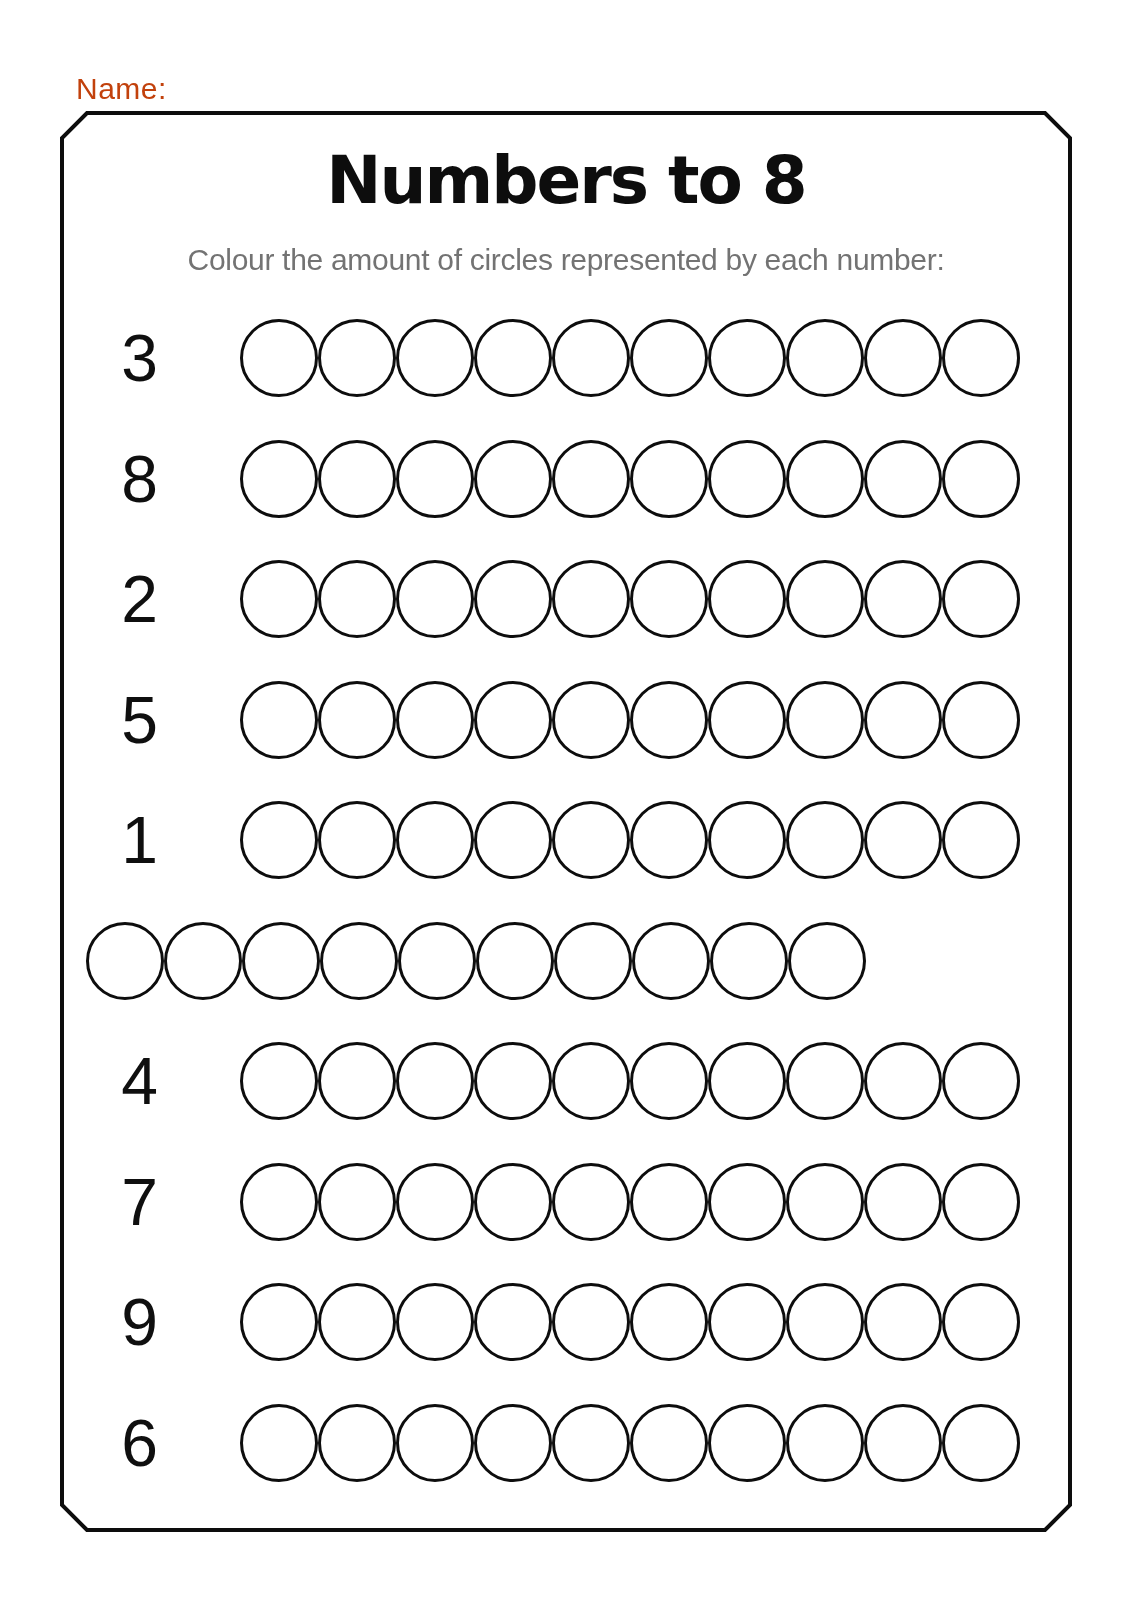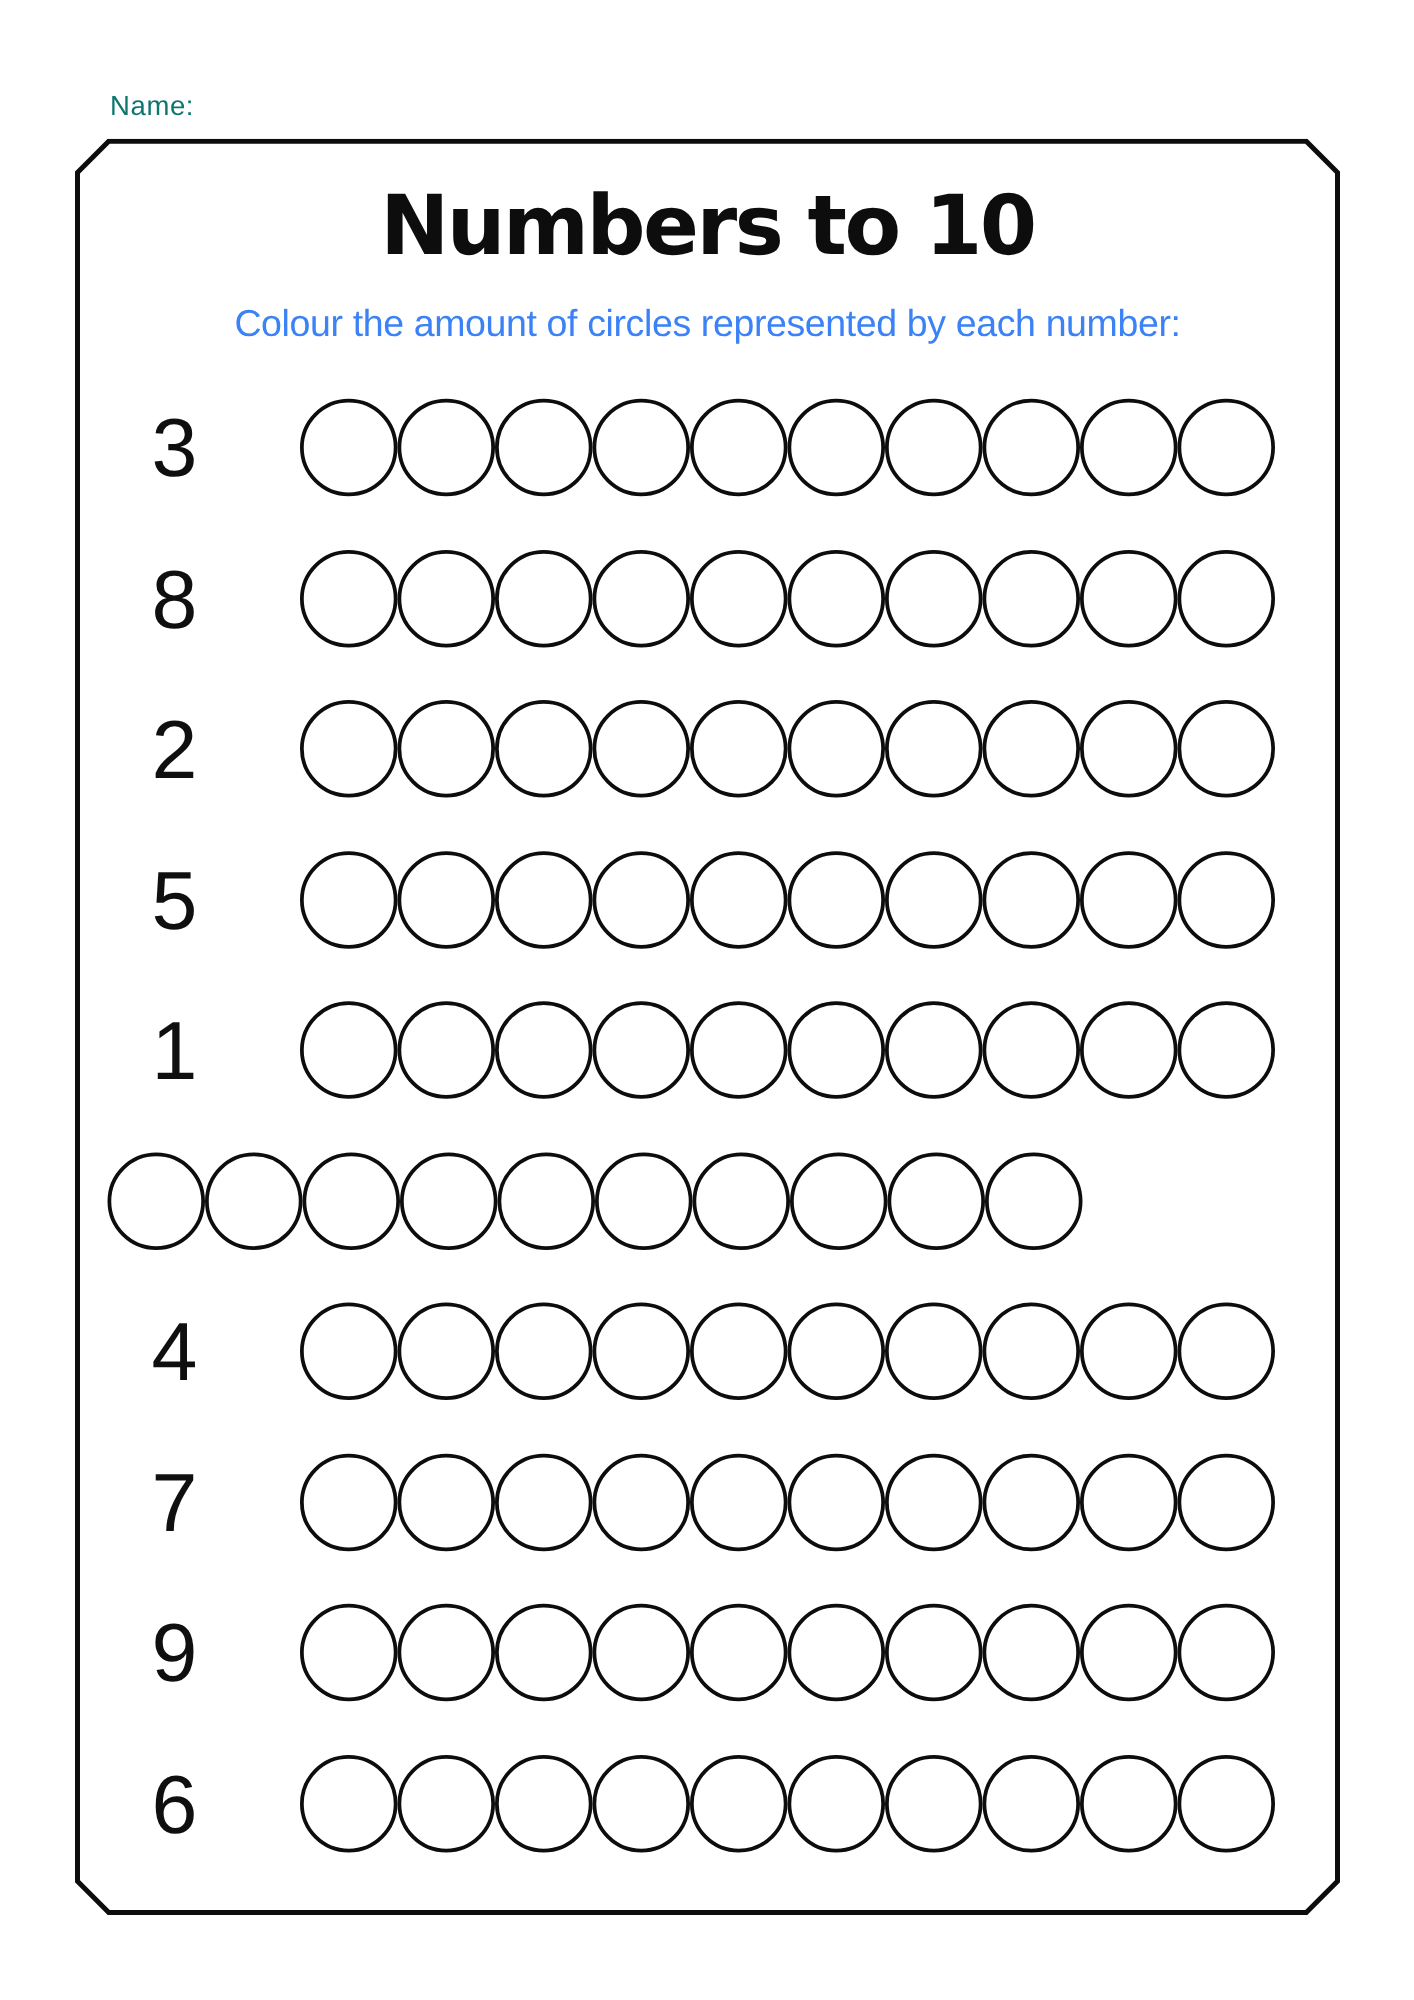--- a/index.html
+++ b/index.html
@@ -6,24 +6,24 @@
   .page{
     position:relative;
     width:1131px;height:1600px;
     background:#ffffff;
     font-family:"Liberation Sans", sans-serif;
     color:#0d0d0d;
     overflow:hidden;
   }
   .name-row{
     position:absolute;
-    left:88px;top:72px;
-    font-size:22px;
+    left:76px;top:72px;
+    font-size:30px;
     letter-spacing:0.5px;
-    color:#0f766e;
+    color:#c2410c;
   }
   .frame{
     position:absolute;
     left:60px;top:111px;
   }
   .title{
     position:absolute;
     left:62px;top:142px;
     width:1008px;
     margin:0;
@@ -35,21 +35,21 @@
     color:#0d0d0d;
   }
   .instruction{
     position:absolute;
     left:62px;top:243px;
     width:1008px;
     margin:0;
     text-align:center;
     font-size:30px;
     letter-spacing:-0.3px;
-    color:#3b82f6;
+    color:#737373;
   }
   .rows{
     position:absolute;
     left:62px;top:298px;
     width:1008px;
   }
   .row{
     height:120.5px;
     display:flex;
     align-items:center;
@@ -82,21 +82,21 @@
 <div class="page">
 
   <div class="name-row">
     <span>Name:</span>
   </div>
 
   <svg class="frame" width="1012" height="1421" viewBox="0 0 1012 1421" aria-hidden="true">
     <path d="M 27 2 H 985 L 1010 27 V 1394 L 985 1419 H 27 L 2 1394 V 27 Z" fill="none" stroke="#0d0d0d" stroke-width="4" stroke-linejoin="miter"></path>
   </svg>
 
-  <h1 class="title">Numbers to 10</h1>
+  <h1 class="title">Numbers to 8</h1>
 
   <p class="instruction">Colour the amount of circles represented by each number:</p>
 
   <div class="rows">
     <div class="row">
       <span class="num">3</span>
       <div class="circles">
           <span class="circle"></span>
           <span class="circle"></span>
           <span class="circle"></span>

